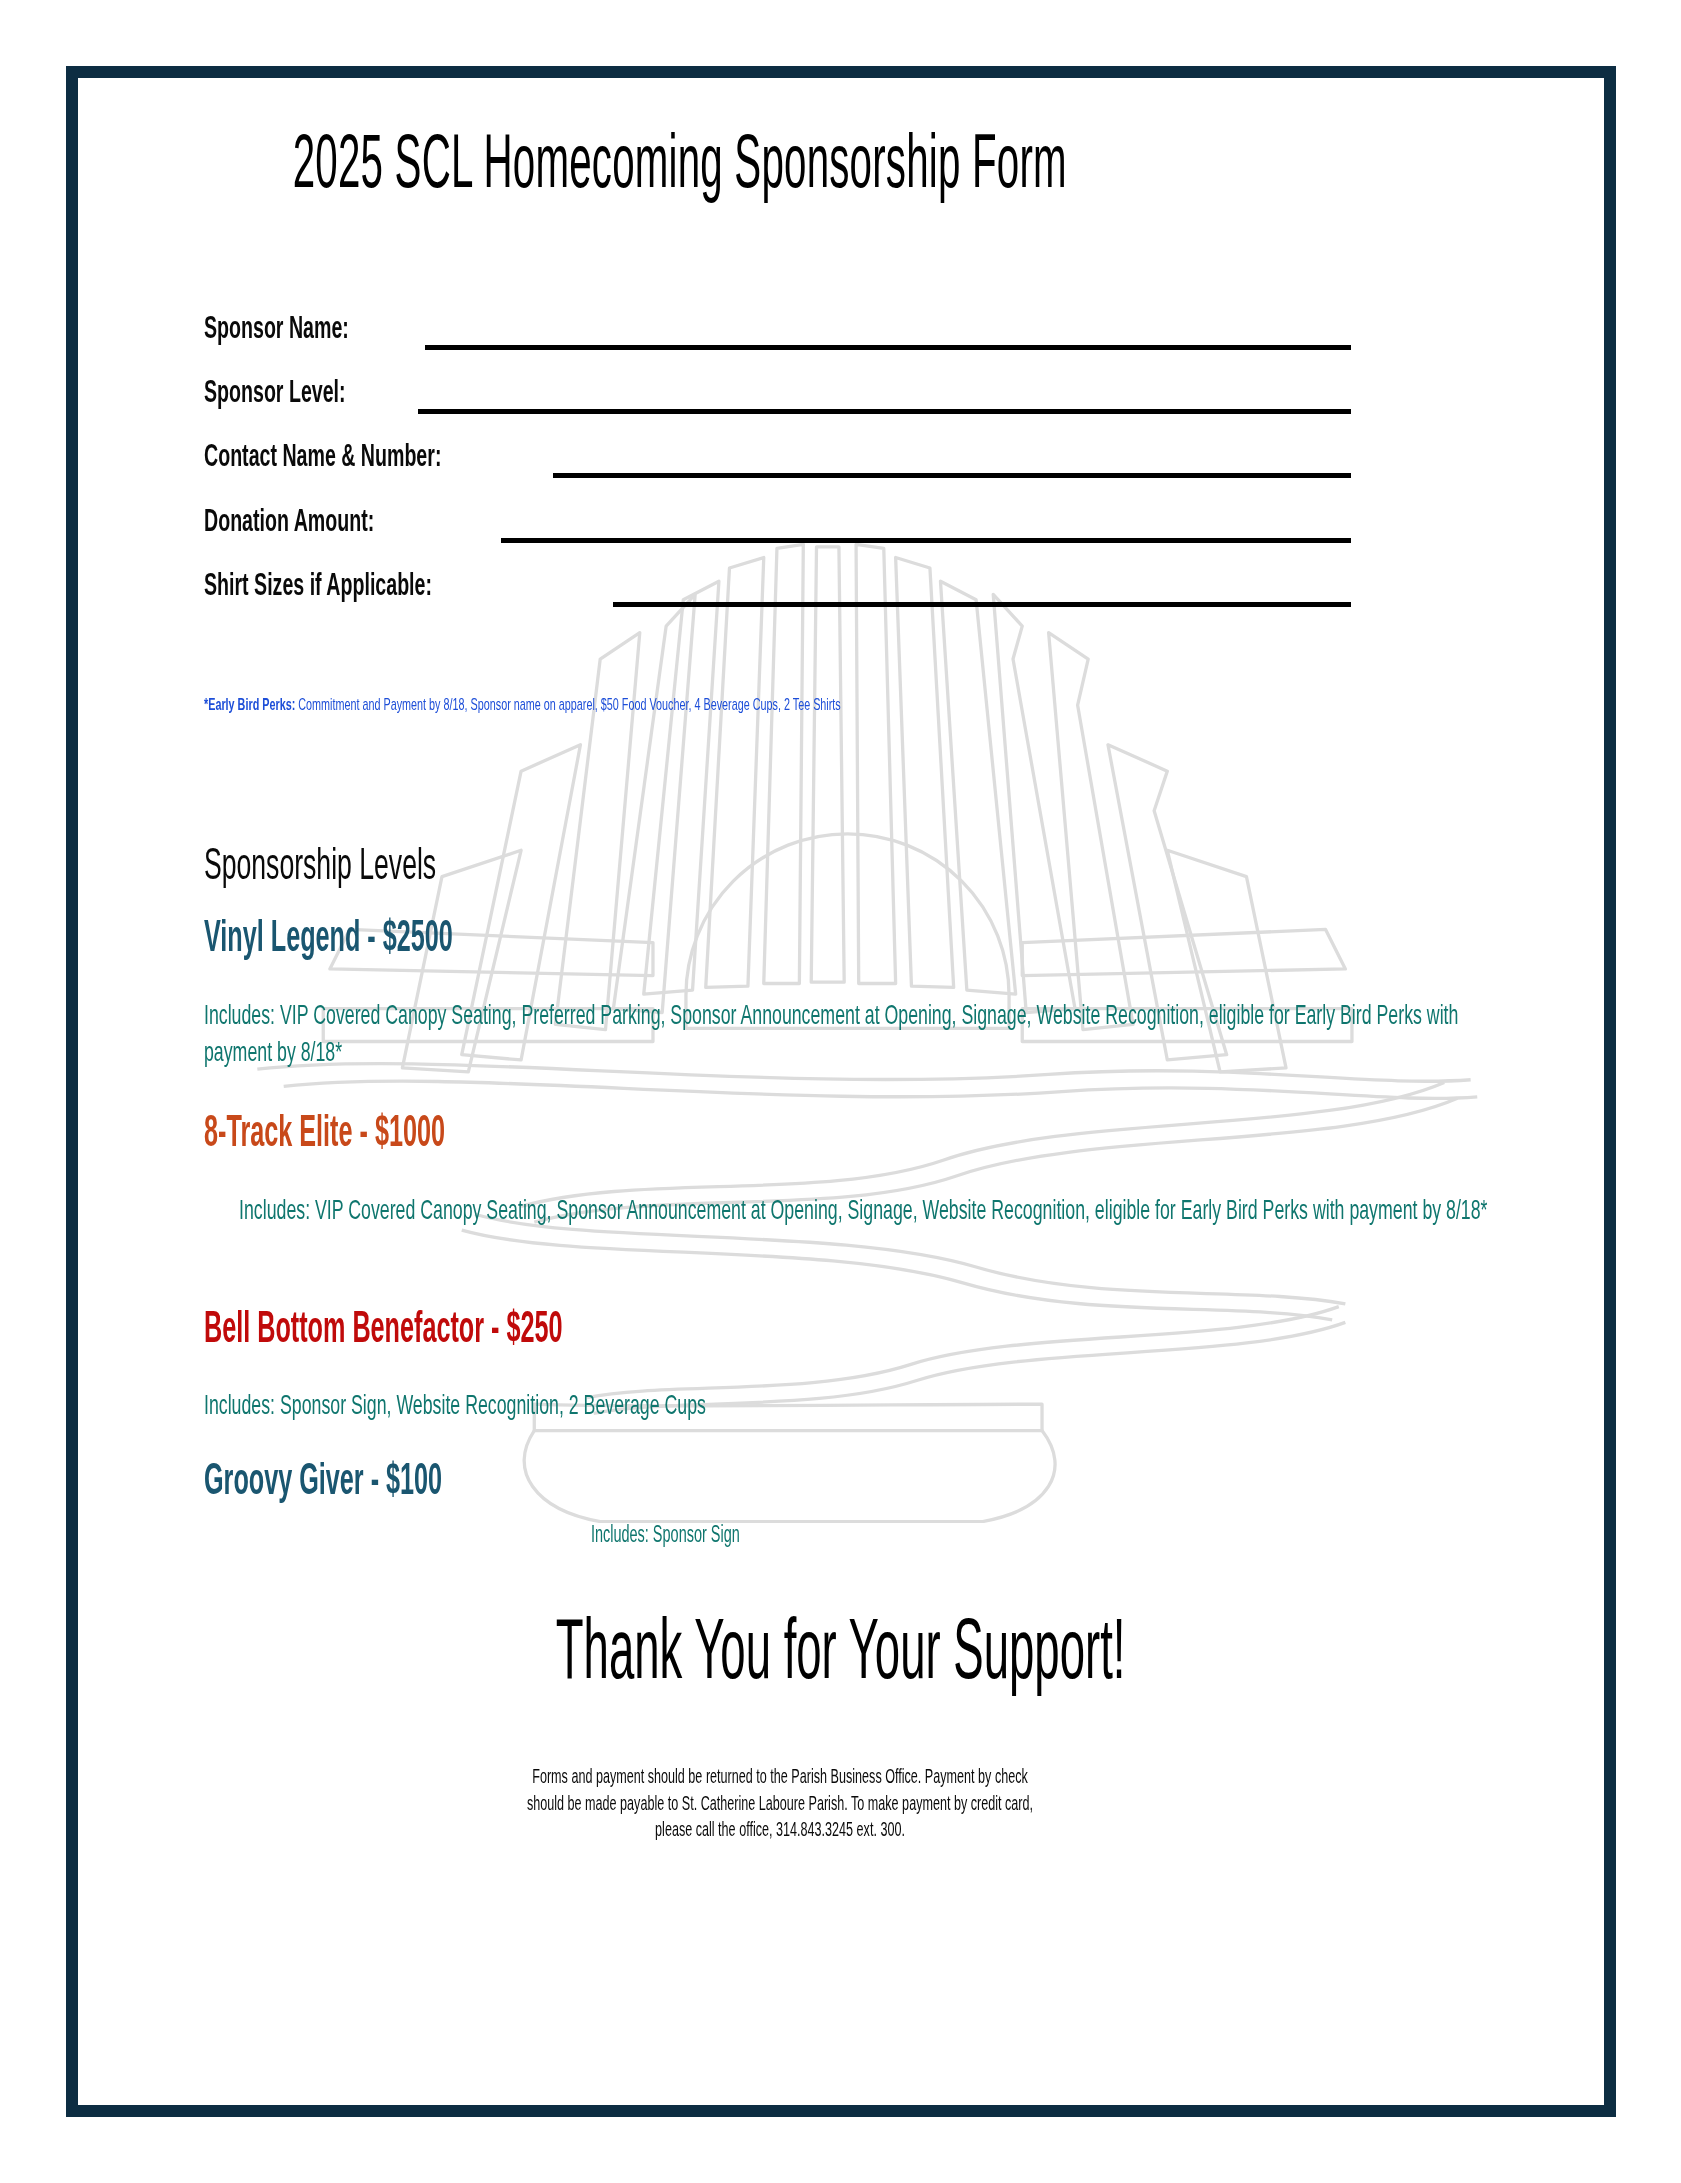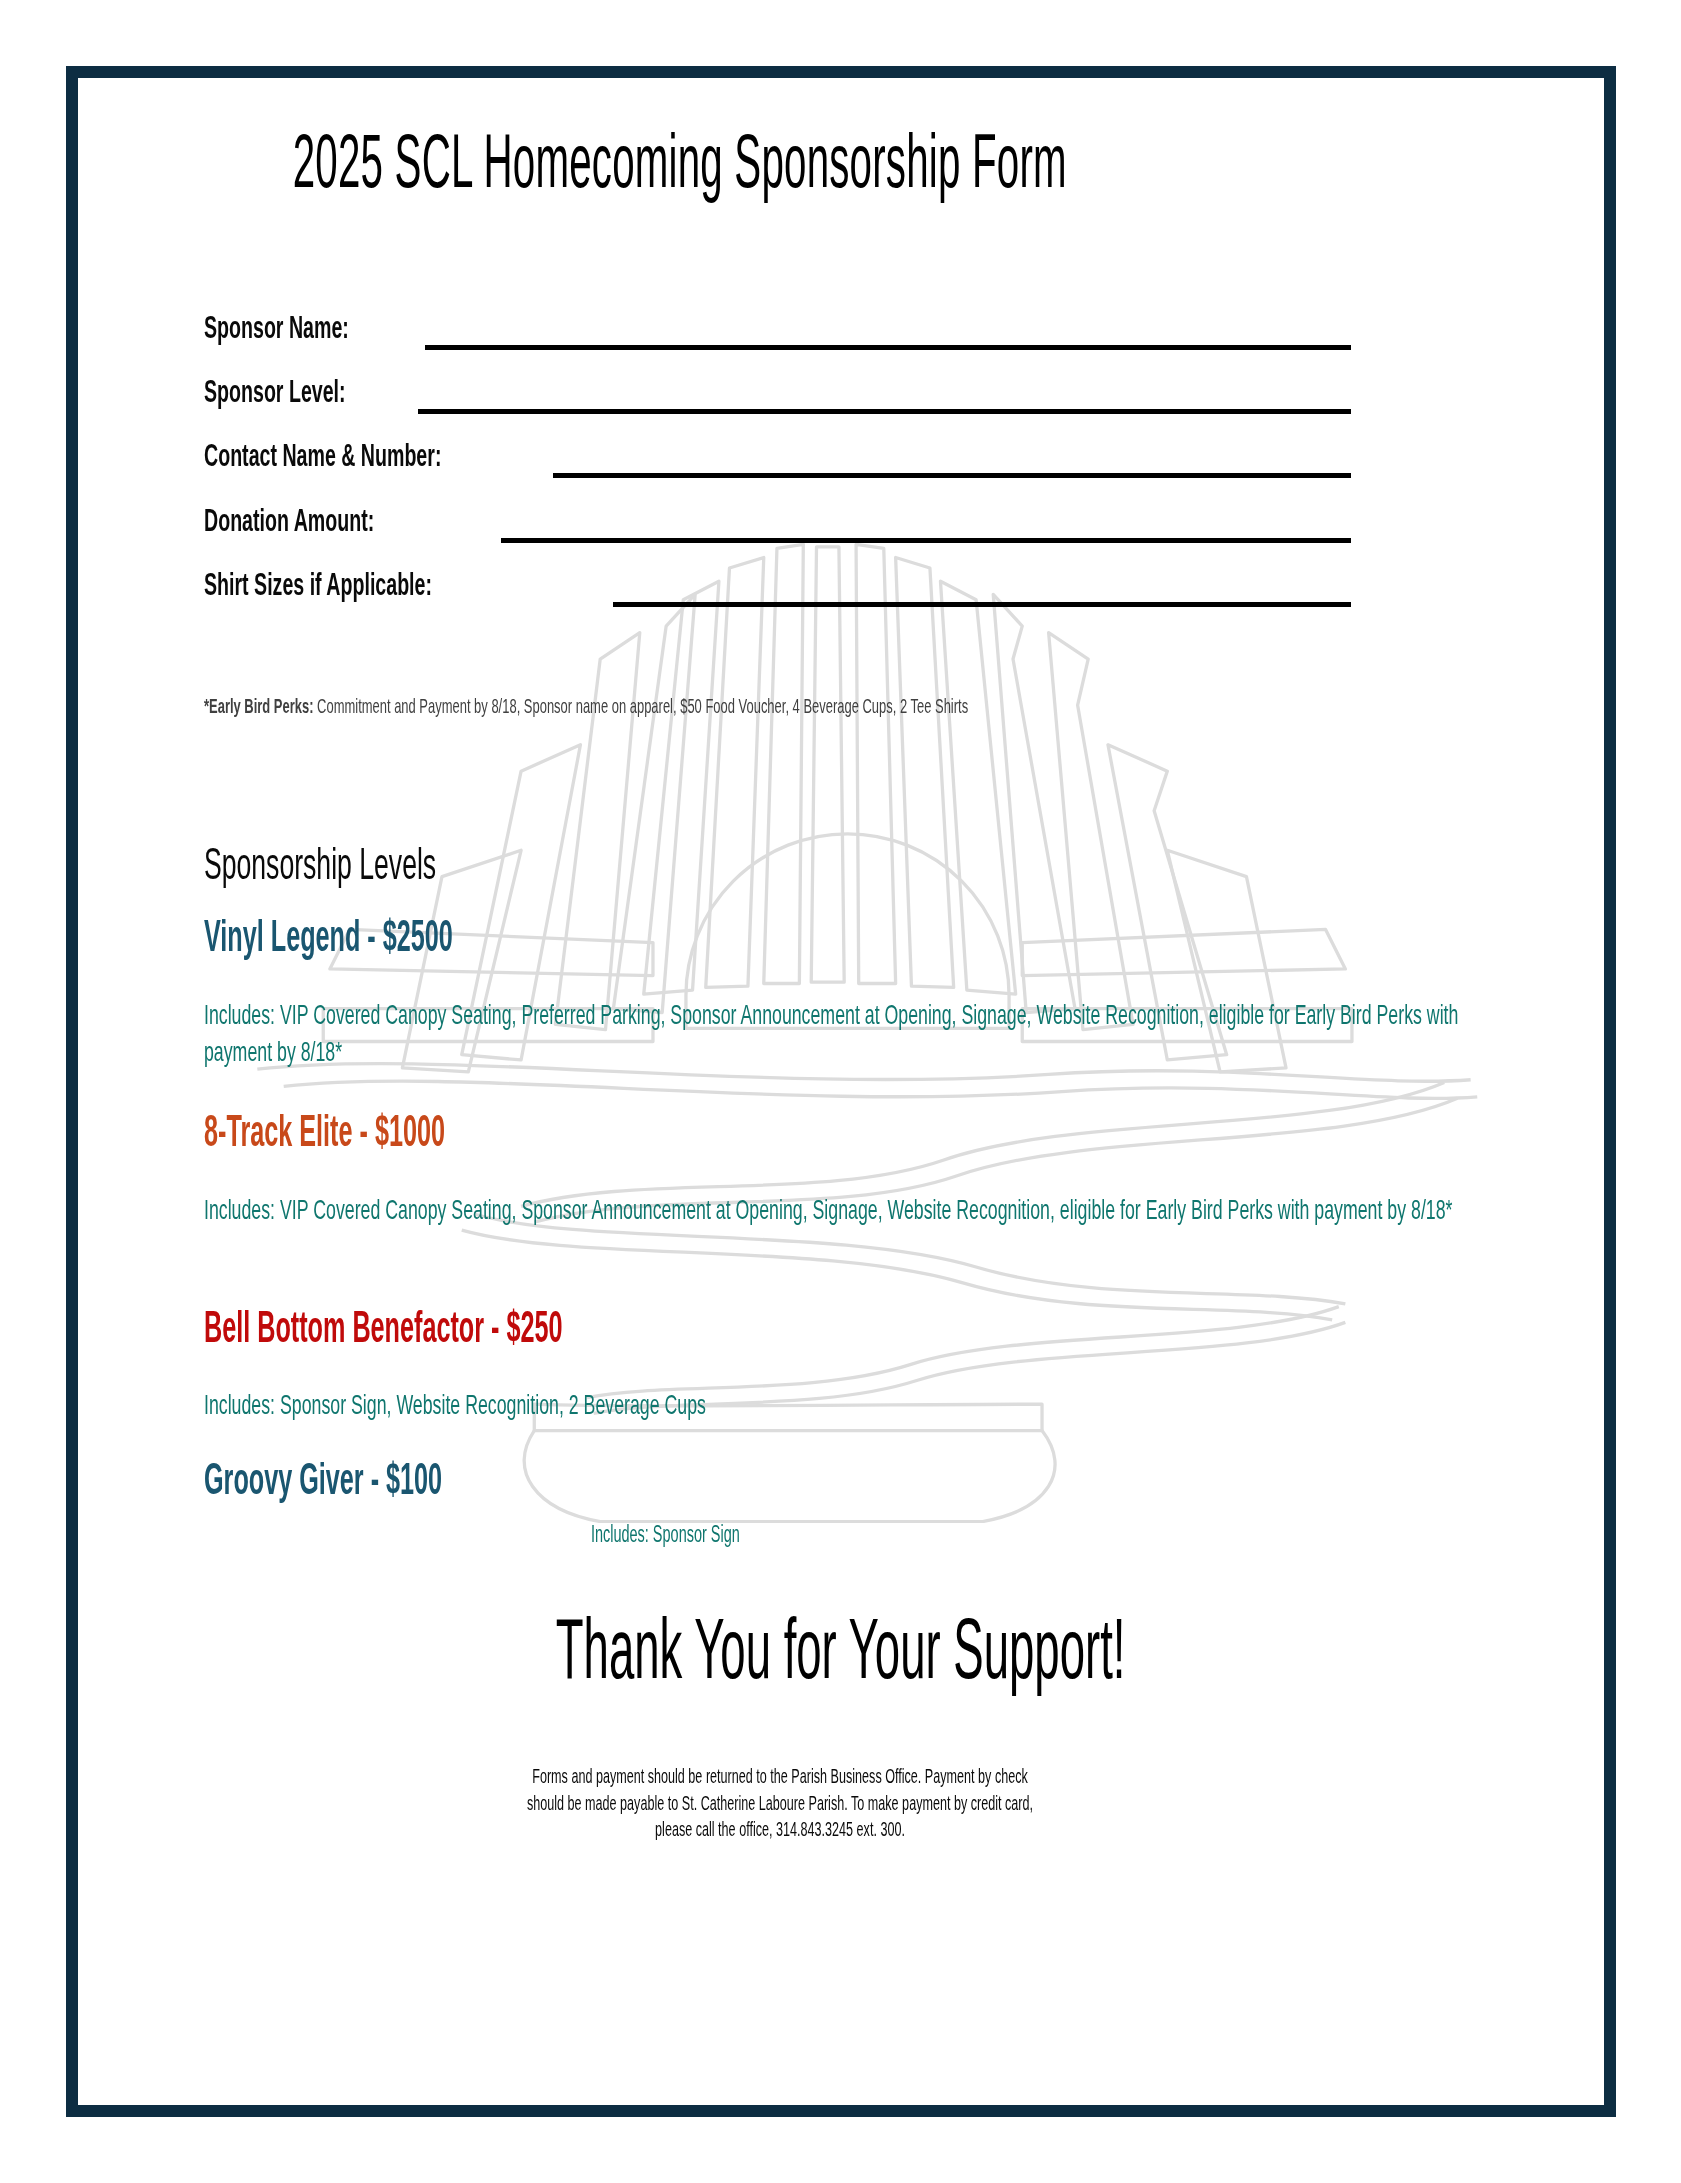--- a/index.html
+++ b/index.html
@@ -112,23 +112,23 @@
   #row-donation      .field-rule { left: 297px; }
   #row-shirt         .field-rule { left: 409px; }
 
   
   #early-bird {
     position: absolute;
     left: 204px;
     top: 694px;
     width: 1256px;
     font-family: "Liberation Sans", sans-serif;
-    font-size: 18px;
+    font-size: 15px;
     line-height: 1.24;
-    color: #404040;
+    color: #1d4ed8;
   }
   #early-bird .eb-inner {
     display: block;
     transform: scaleX(0.72) scaleY(1.12);
     transform-origin: left top;
     width: 138.9%;
   }
   #early-bird .eb-head { font-weight: 700; }
   #early-bird .eb-body { font-weight: 400; }
 
@@ -169,21 +169,21 @@
   .level-desc .ld-inner {
     display: block;
     transform: scaleX(0.71) scaleY(1.14);
     transform-origin: left top;
     width: 140.8%;
   }
 
   #level-1-title { top: 911px; }
   #level-1-desc  { top: 997px; }
   #level-2-title { top: 1106px; }
-  #level-2-desc  { top: 1192px; }
+  #level-2-desc  { top: 1192px; text-align: center; }
   #level-3-title { top: 1302px; }
   #level-3-desc  { top: 1387px; width: 1121px; }
   #level-4-title { top: 1454px; }
   #level-4-desc  { top: 1520px; width: 923px; }
 
   #level-4-desc { font-size: 20.4px; text-align: center; }
 
   
   #thank-you {
     position: absolute;

